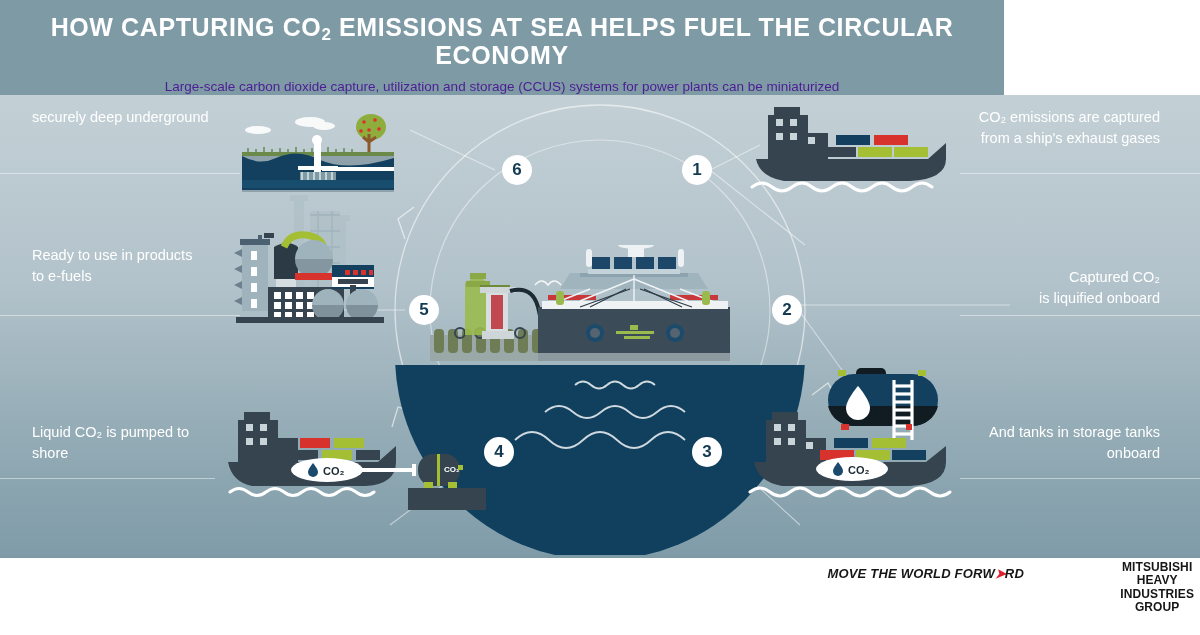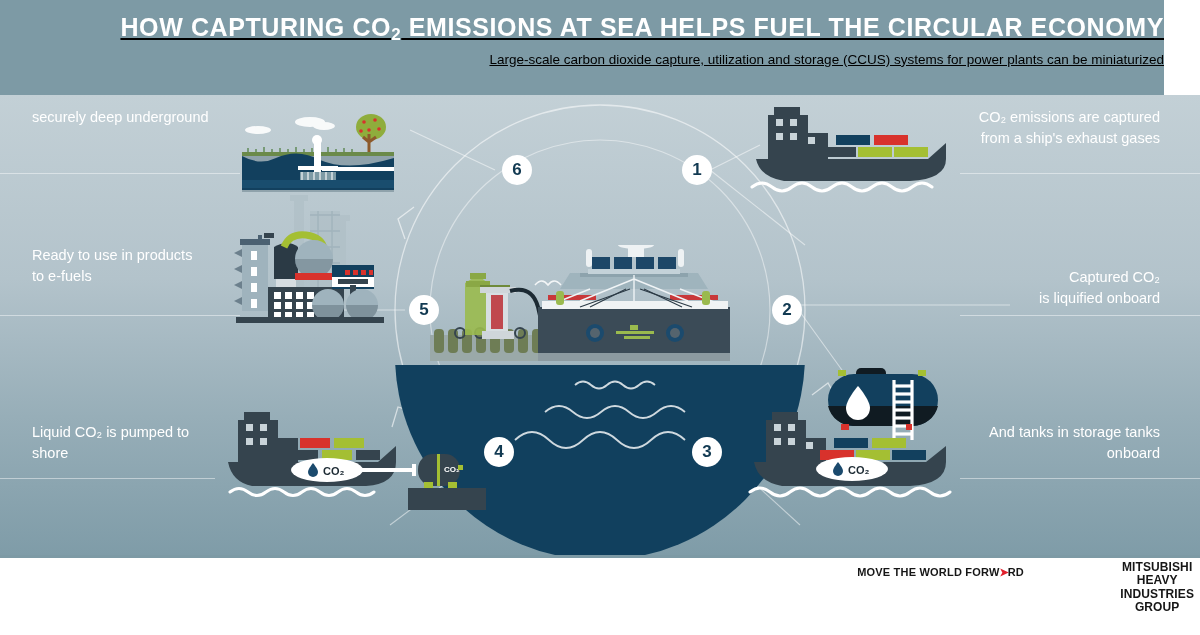--- a/index.html
+++ b/index.html
@@ -9,35 +9,34 @@
     font-family:"Liberation Sans", sans-serif;
     position:relative;
   }
   #infographic {
     position:absolute; left:0; top:0; width:1200px; height:635px;
     background:#ffffff;
   }
 
   
   .header {
-    position:absolute; left:0; top:0; width:1164px; height:95px;
+    position:absolute; left:0; top:0; width:1004px; height:95px;
     background:#7d9aa5;
-    text-align:right;
-    text-decoration:underline;
+    text-align:center;
   }
   .title {
     margin-top:14px;
     font-size:25px; font-weight:bold; letter-spacing:0.6px;
     color:#ffffff; line-height:1.1;
     font-family:"Liberation Sans", sans-serif;
   }
   .title sub { font-size:17px; vertical-align:baseline; position:relative; top:4px; }
   .subtitle {
     margin-top:8px;
-    font-size:13.5px; font-weight:normal; color:#000000; line-height:1.45;
+    font-size:13.5px; font-weight:normal; color:#4c1d95; line-height:1.45;
   }
 
   
   .stage {
     position:absolute; left:0; top:95px; width:1200px; height:460px;
     background:linear-gradient(to bottom, #c3d0d6 0%, #b3c3cb 40%, #97aeb8 70%, #7f9ca8 100%);
     overflow:hidden;
   }
 
   
@@ -59,22 +58,23 @@
     font-family:"Liberation Sans", sans-serif;
   }
 
   
   .footer {
     position:absolute; left:0; top:555px; width:1200px; height:80px;
     background:#ffffff;
   }
   .tagline {
     position:absolute; right:176px; top:11px;
-    font-size:11px; font-weight:bold; letter-spacing:0.2px; color:#161616;
+    font-size:13px; font-weight:bold; letter-spacing:0.2px; color:#161616;
     white-space:nowrap;
+    font-style:italic;
   }
   .tagline .arrowA { color:#e0202c; font-weight:bold; letter-spacing:-1px; }
   .brand {
     position:absolute; right:6px; top:6px;
     font-size:12px; font-weight:bold; line-height:1.12; color:#161616;
     text-align:center; letter-spacing:0.1px;
   }
   .topstrip { position:absolute; left:0; top:0; width:1200px; height:3px; background:#7d9aa5; }
 
   

